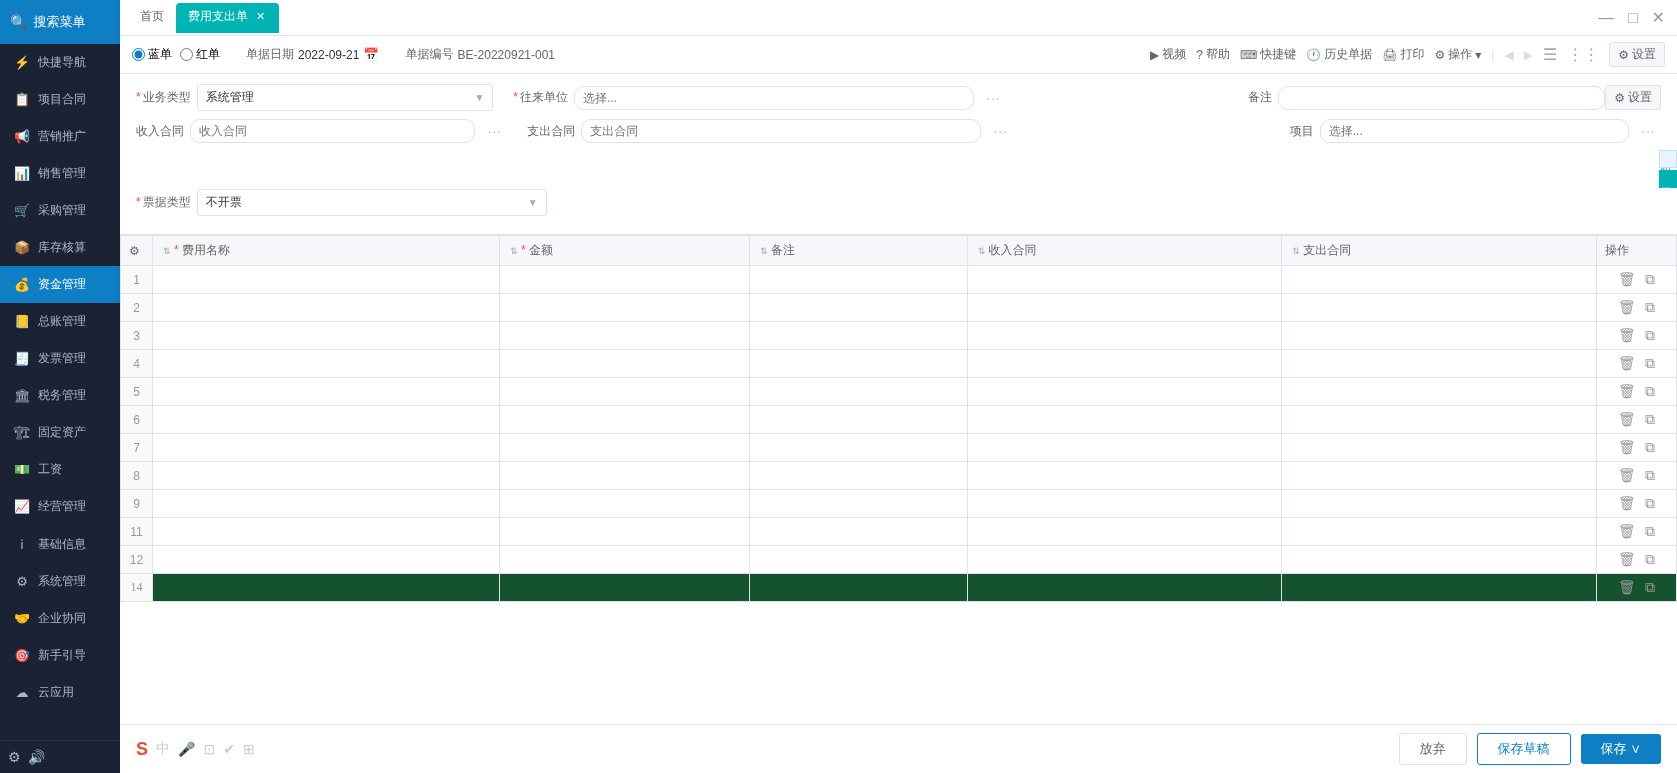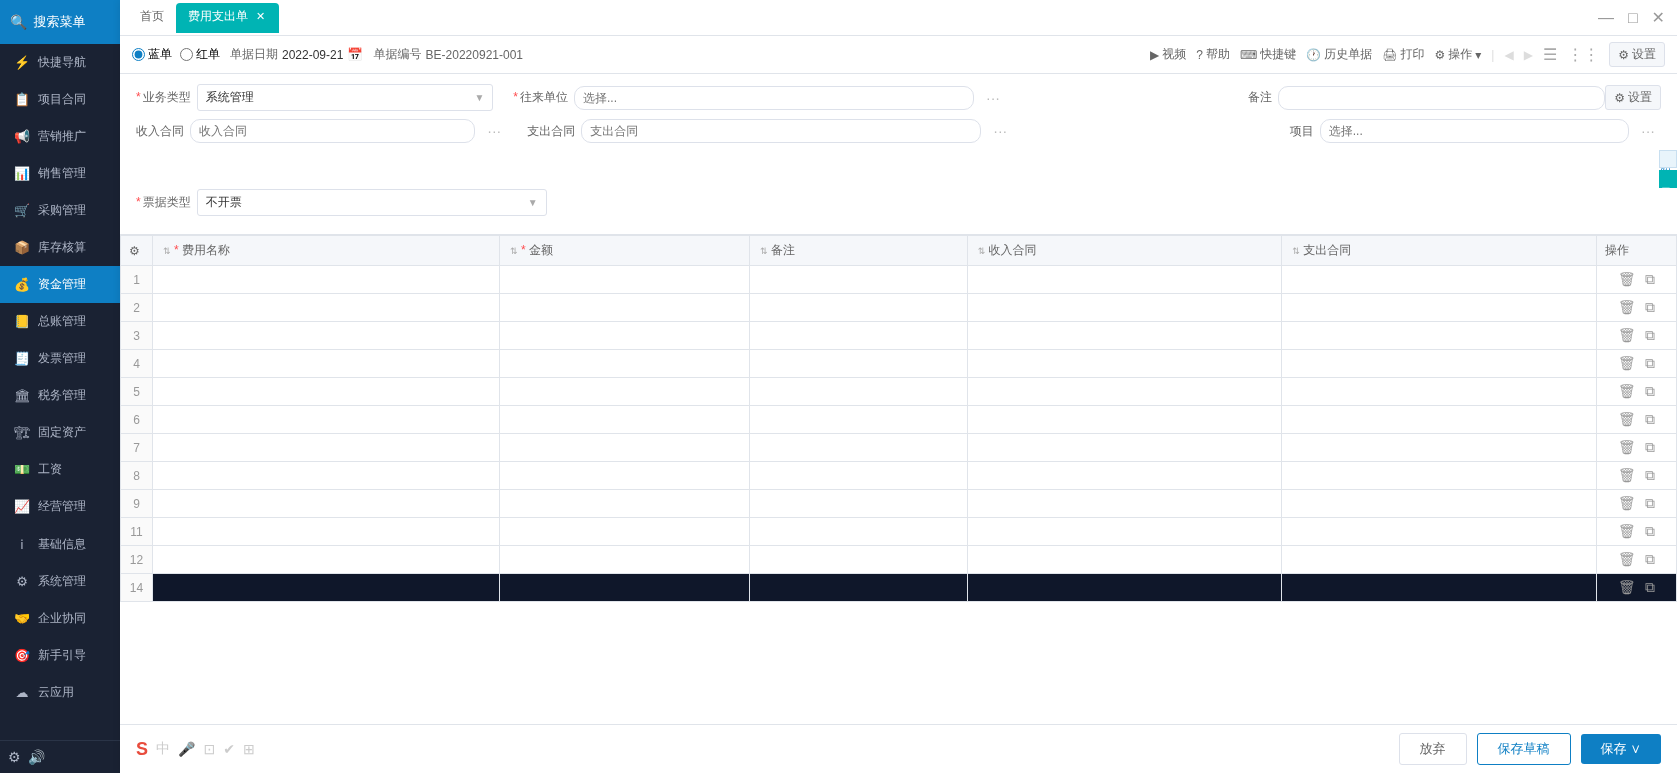--- a/index.html
+++ b/index.html
@@ -18,21 +18,21 @@
 
     
     .tab-bar { background: #fff; border-bottom: 1px solid #e0e4ea; display: flex; align-items: center; padding: 0 8px; height: 36px; flex-shrink: 0; position: relative; }
     .tab { padding: 0 12px; height: 30px; display: flex; align-items: center; gap: 6px; cursor: pointer; font-size: 12px; color: #666; border-bottom: 2px solid transparent; }
     .tab.active { color: #fff; background: #00b4b4; border-radius: 4px 4px 0 0; border-bottom: 2px solid #00b4b4; }
     .tab-close-btn { background: none; border: none; cursor: pointer; font-size: 11px; color: #fff; padding: 0 2px; }
     .tab-bar-right { margin-left: auto; display: flex; align-items: center; gap: 6px; }
     .tab-bar-right .icon-btn { background: none; border: none; cursor: pointer; font-size: 16px; color: #999; padding: 2px 4px; }
 
     
-    .toolbar { background: #fff; border-bottom: 1px solid #e0e4ea; display: flex; padding: 6px 12px; gap: 10px; flex-shrink: 0; flex-wrap: wrap; }
+    .toolbar { background: #fff; border-bottom: 1px solid #e0e4ea; display: flex; padding: 6px 12px; gap: 26px; flex-shrink: 0; flex-wrap: wrap; }
     .radio-group { display: flex; align-items: center; gap: 8px; }
     .radio-item { display: flex; align-items: center; gap: 3px; cursor: pointer; }
     .radio-item input { cursor: pointer; accent-color: #0e7fc4; }
     .toolbar-field { display: flex; align-items: center; gap: 4px; font-size: 12px; color: #666; }
     .toolbar-field .date { color: #333; font-weight: 500; }
     .toolbar-field .cal-icon { color: #0e7fc4; font-size: 13px; cursor: pointer; }
     .toolbar-actions { margin-left: auto; display: flex; align-items: center; gap: 10px; }
     .toolbar-actions .action-btn { background: none; border: none; cursor: pointer; font-size: 12px; color: #666; display: flex; align-items: center; gap: 3px; }
     .set-btn { background: #f5f7fa; border: 1px solid #dde1ea; border-radius: 3px; padding: 3px 8px; cursor: pointer; font-size: 12px; color: #666; display: flex; align-items: center; gap: 3px; }
 
@@ -453,21 +453,21 @@
       <td></td>
       <td></td>
       <td></td>
       <td></td>
       <td></td>
       <td style="text-align:center; white-space:nowrap;">
         <span class="op-icon">🗑</span>
         <span class="op-icon" style="margin-left:6px;">⧉</span>
       </td>
     </tr>
-          <tr style="background: #0f172a;">
+          <tr style="background: #14532d; font-family: Liberation Serif, serif;">
       <td class="row-num">14</td>
       <td></td>
       <td></td>
       <td></td>
       <td></td>
       <td></td>
       <td style="text-align:center; white-space:nowrap;">
         <span class="op-icon">🗑</span>
         <span class="op-icon" style="margin-left:6px;">⧉</span>
       </td>

